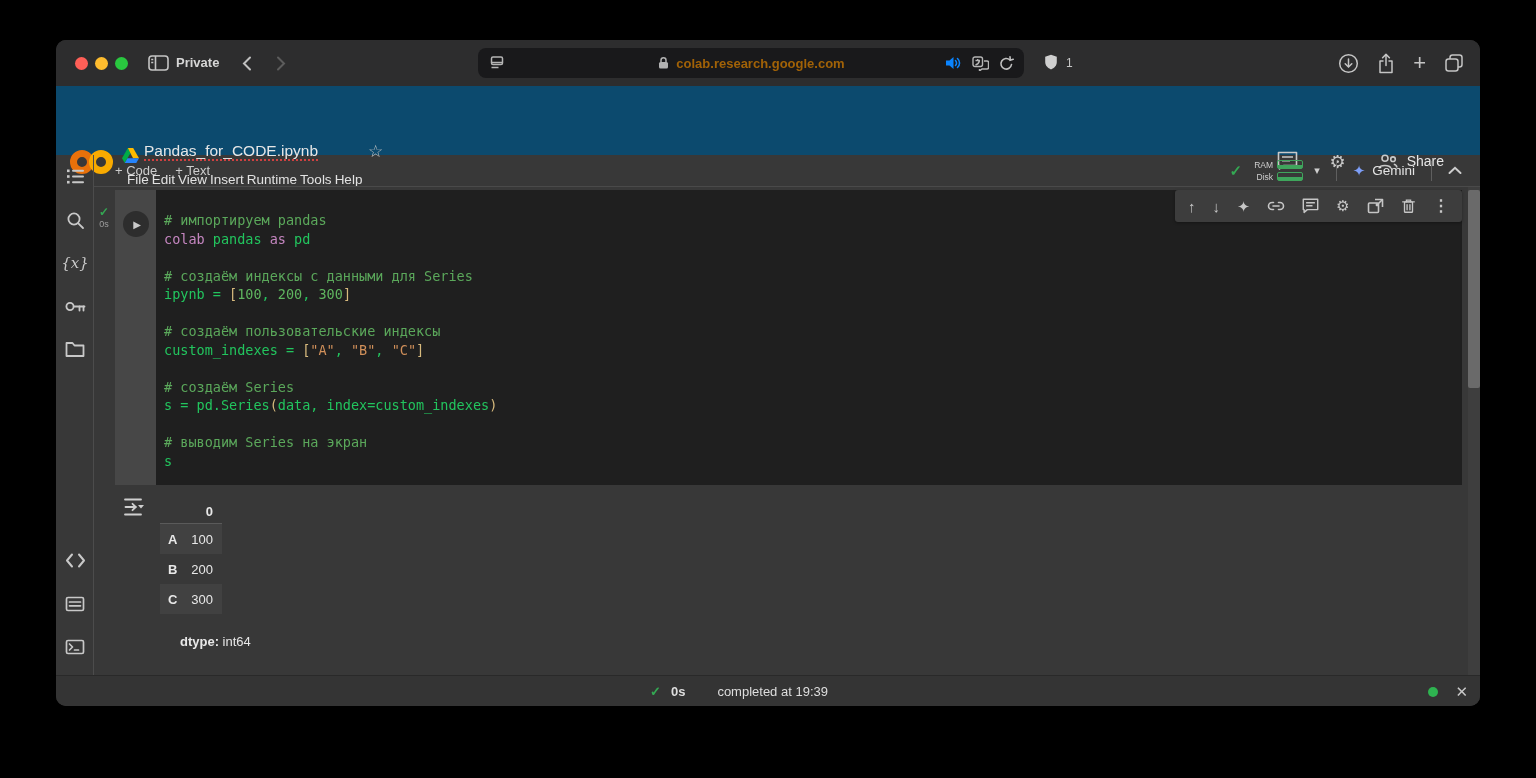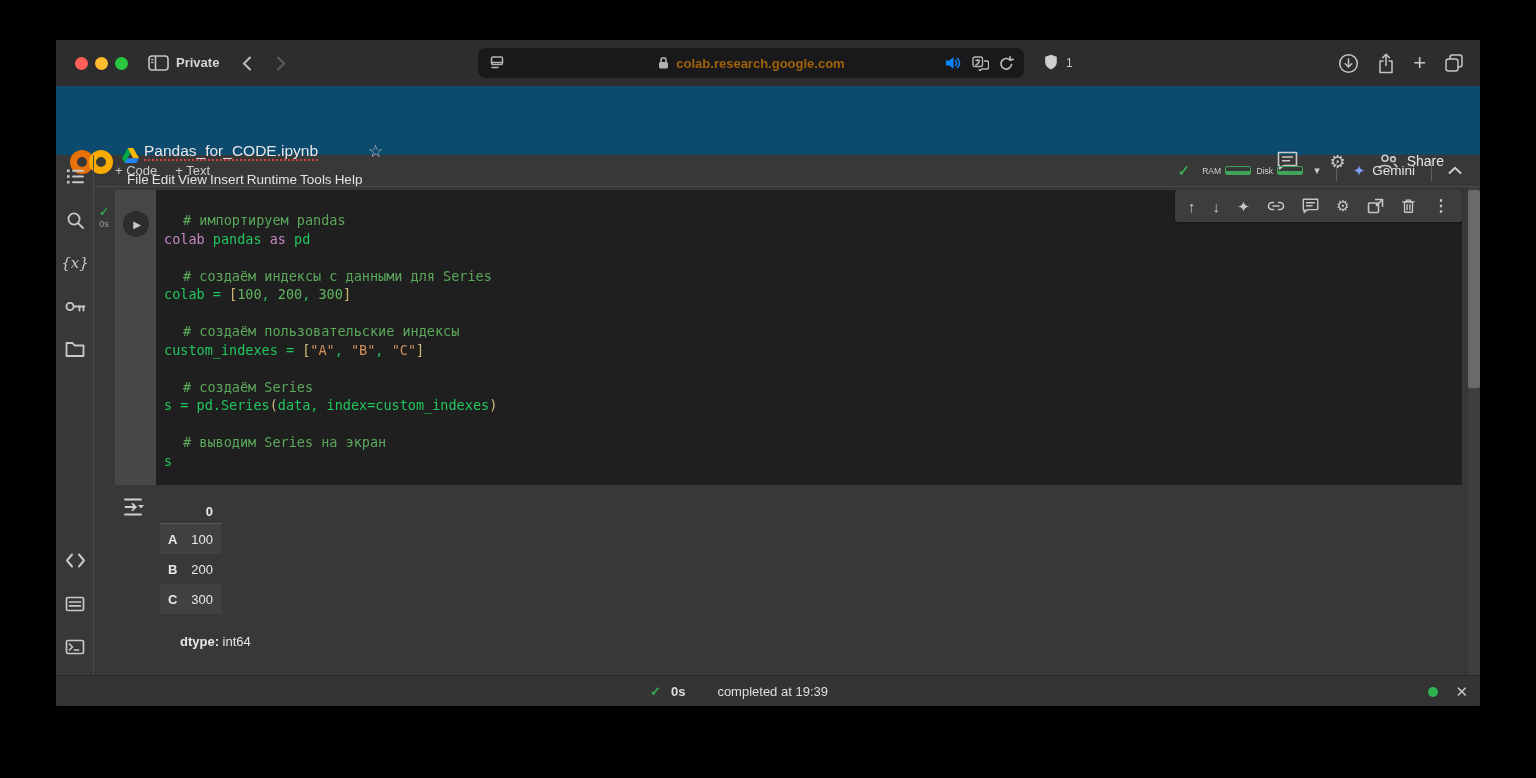--- a/index.html
+++ b/index.html
@@ -3,21 +3,21 @@
 <meta charset="utf-8">
 <style>
   * { margin:0; padding:0; box-sizing:border-box; }
   html,body { width:1536px; height:778px; background:#000; overflow:hidden;
     font-family:"Liberation Sans", sans-serif; }
   .abs { position:absolute; }
   svg { display:block; }
 
   
   .window { position:absolute; left:56px; top:40px; width:1424px; height:666px;
-    background:#383838; border-radius:2px; overflow:hidden; }
+    background:#383838; border-radius:10px; overflow:hidden; }
 
   
   .chrome { position:absolute; left:0; top:0; right:0; height:46px; background:#2d2d2e; }
   .light { position:absolute; top:17px; width:13px; height:13px; border-radius:50%; }
   .l-red{ left:19px; background:#ff5f57; } .l-yel{ left:39px; background:#febc2e; } .l-grn{ left:59px; background:#29c73f; }
   .priv-label { position:absolute; left:120px; top:0; height:46px; line-height:46px;
     color:#d6d6d6; font-size:13px; font-weight:700; }
   .url-pill { position:absolute; left:422px; top:8px; width:546px; height:30px;
     background:#19191b; border-radius:8px; display:flex; align-items:center; justify-content:center; }
   .url-center { display:flex; align-items:center; gap:6px; color:#a16207; font-size:13px; font-weight:600; }
@@ -43,21 +43,21 @@
   .cheader-right { position:absolute; right:36px; top:60px; height:30px; display:flex; align-items:center; gap:32px; }
   .share-group { display:flex; align-items:center; gap:9px; color:#e6e6e6; font-size:14px; }
   .gear-glyph { font-size:18px; color:#c9c9c9; font-family:"DejaVu Sans", sans-serif; }
 
   
   .tbar-left { position:absolute; left:59px; top:115px; height:31px; display:flex; gap:18px; align-items:center;
     color:#cdcdcd; font-size:13px; }
   .tbar-line { position:absolute; left:38px; top:146px; right:0; height:1px; background:#4a4a4a; }
   .tbar-right { position:absolute; right:18px; top:115px; height:31px; display:flex; align-items:center; gap:11px; }
   .check-green { color:#34a853; font-size:15px; font-weight:700; }
-  .ramdisk { display:flex; flex-direction:row; gap:2px; }
+  .ramdisk { display:flex; flex-direction:column; gap:2px; }
   .rd-row { display:flex; align-items:center; gap:4px; }
   .rd-label { color:#cfcfcf; font-size:8.5px; width:20px; text-align:right; }
   .rd-bar { width:26px; height:9px; border:1px solid #3fa55c; border-radius:2px;
     background:linear-gradient(to top, #3fa55c 3px, transparent 3px); }
   .dd-arrow { color:#cfcfcf; font-size:11px; }
   .vdiv { width:1px; height:20px; background:#5f5f5f; margin:0 5px; }
   .gemini { display:flex; align-items:center; gap:7px; color:#e3e3e3; font-size:13.5px; }
   .gem-spark { color:#7d9ef7; font-size:15px; }
 
   
@@ -69,21 +69,21 @@
   .exec-status { position:absolute; left:38px; top:166px; width:20px; display:flex; flex-direction:column; align-items:center; }
   .exec-check { color:#34a853; font-size:12px; font-weight:700; line-height:12px; }
   .exec-time { color:#9e9e9e; font-size:9px; margin-top:1px; }
   .cell { position:absolute; left:59px; top:150px; width:1347px; height:295px; }
   .gutter { position:absolute; left:0; top:0; width:41px; height:100%; background:#474747; }
   .run-btn { position:absolute; left:8px; top:21px; width:26px; height:26px; border-radius:50%;
     background:#2d2d2d; display:flex; align-items:center; justify-content:center; cursor:pointer; }
   .run-btn span { color:#c9c9c9; font-size:10px; padding-left:2px; font-family:"DejaVu Sans", sans-serif; }
   .code-area { position:absolute; left:41px; top:0; right:0; height:100%; background:#1f1f1f;
     padding:21px 8px 0 8px; font-family:"DejaVu Sans Mono", monospace; font-size:13.5px; line-height:18.5px; }
-  .tok-comment { color:#5ba85b;margin-left:19px; } .tok-kw { color:#c586c0; } .tok-plain { color:#22c55e; }
+  .tok-comment { color:#5ba85b; } .tok-kw { color:#c586c0; } .tok-plain { color:#22c55e; }
   .tok-num { color:#5fb55f; } .tok-str { color:#d1905a; } .tok-brk { color:#d7ba7d; }
 
   
   .cellbar { position:absolute; left:1119px; top:150px; width:287px; height:32px; background:#3d3d3d;
     border-radius:3px; display:flex; align-items:center; justify-content:space-between; padding:0 13px;
     box-shadow:0 1px 3px rgba(0,0,0,.35); }
   .cb-ic { color:#c6c6c6; font-size:15px; line-height:1; cursor:pointer; }
   .cb-gear { font-family:"DejaVu Sans", sans-serif; }
   .cb-kebab { font-size:16px; font-weight:700; }
 
@@ -356,21 +356,21 @@
     <div class="gutter">
       <div class="run-btn">
         <span>▶</span>
       </div>
     </div>
     <div class="code-area">
         <div class="code-line"><span class="tok-comment"># импортируем pandas</span></div>
         <div class="code-line"><span class="tok-kw">colab</span><span class="tok-plain"> pandas </span><span class="tok-kw">as</span><span class="tok-plain"> pd</span></div>
         <div class="code-line">&nbsp;</div>
         <div class="code-line"><span class="tok-comment"># создаём индексы с данными для Series</span></div>
-        <div class="code-line"><span class="tok-plain">colab = </span><span class="tok-brk">[</span><span class="tok-num">100</span><span class="tok-plain">, </span><span class="tok-num">200</span><span class="tok-plain">, </span><span class="tok-num">300</span><span class="tok-brk">]</span></div>
+        <div class="code-line"><span class="tok-plain">ipynb = </span><span class="tok-brk">[</span><span class="tok-num">100</span><span class="tok-plain">, </span><span class="tok-num">200</span><span class="tok-plain">, </span><span class="tok-num">300</span><span class="tok-brk">]</span></div>
         <div class="code-line">&nbsp;</div>
         <div class="code-line"><span class="tok-comment"># создаём пользовательские индексы</span></div>
         <div class="code-line"><span class="tok-plain">custom_indexes = </span><span class="tok-brk">[</span><span class="tok-str">"A"</span><span class="tok-plain">, </span><span class="tok-str">"B"</span><span class="tok-plain">, </span><span class="tok-str">"C"</span><span class="tok-brk">]</span></div>
         <div class="code-line">&nbsp;</div>
         <div class="code-line"><span class="tok-comment"># создаём Series</span></div>
         <div class="code-line"><span class="tok-plain">s = pd.Series</span><span class="tok-brk">(</span><span class="tok-plain">data, index=custom_indexes</span><span class="tok-brk">)</span></div>
         <div class="code-line">&nbsp;</div>
         <div class="code-line"><span class="tok-comment"># выводим Series на экран</span></div>
         <div class="code-line"><span class="tok-plain">s</span></div>
       </div>

